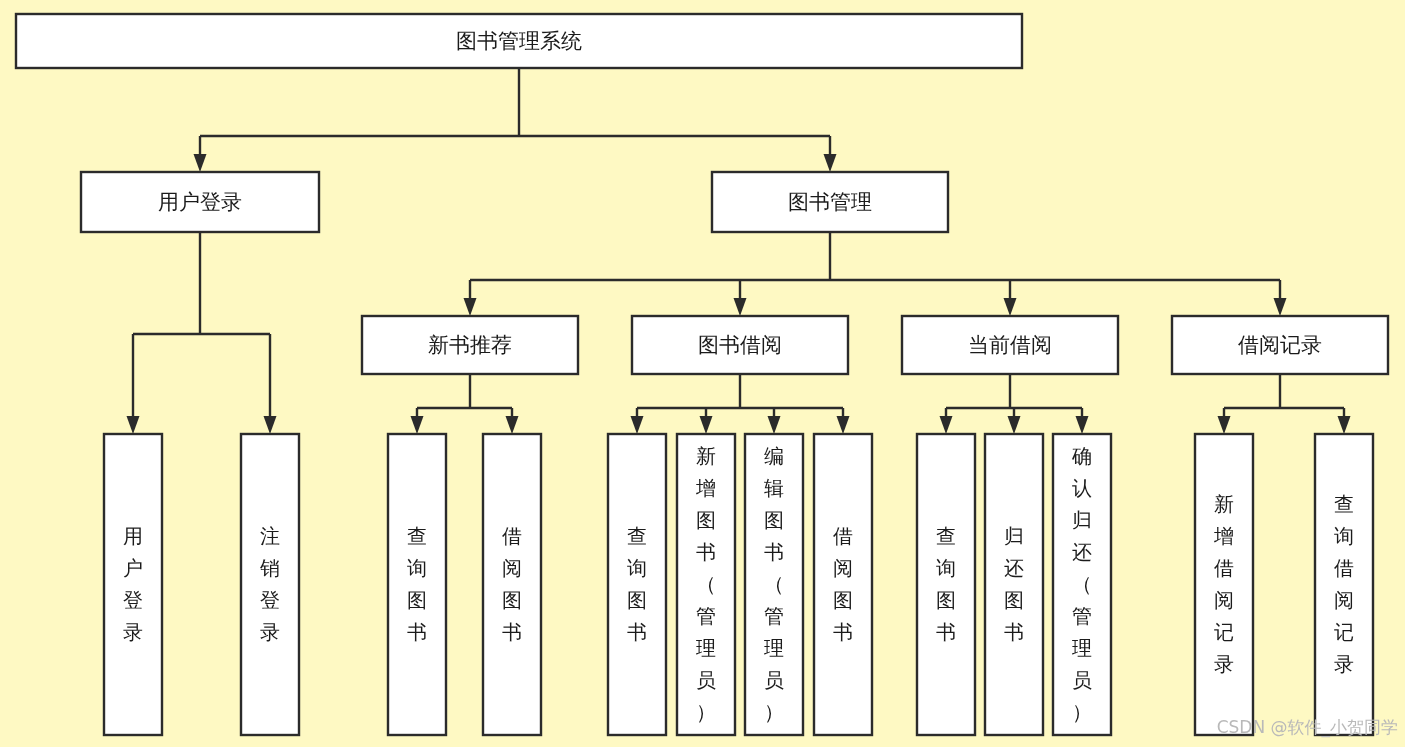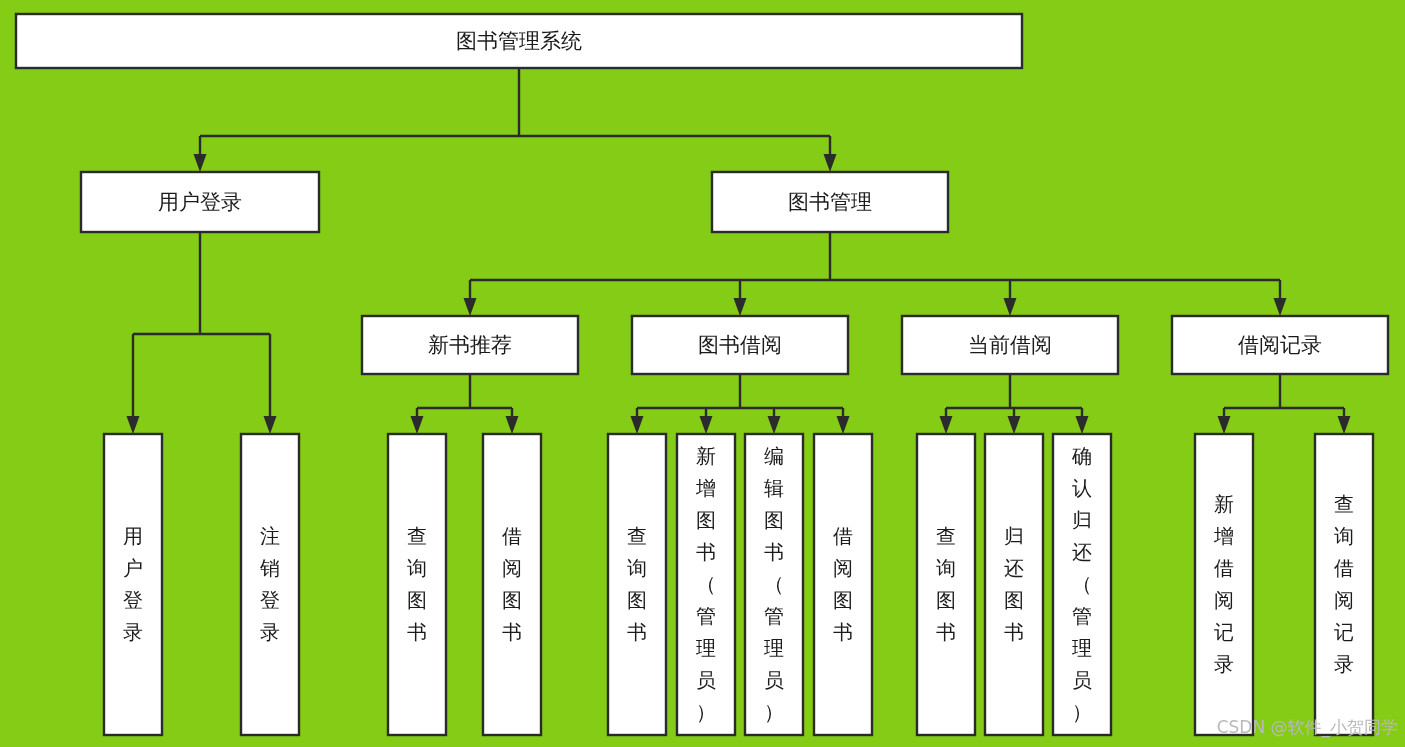--- a/index.html
+++ b/index.html
@@ -11,21 +11,21 @@
   body {
     width: 1405px;
     height: 747px;
     overflow: hidden;
     font-family: "DejaVu Sans", "Liberation Sans", sans-serif;
   }
   #diagram-root {
     position: relative;
     width: 1405px;
     height: 747px;
-    background: #84cc16;
+    background: #fef9c3;
   }
   svg#diagram-svg {
     position: absolute;
     left: 0;
     top: 0;
     width: 1405px;
     height: 747px;
     display: block;
   }
   .node-box {

